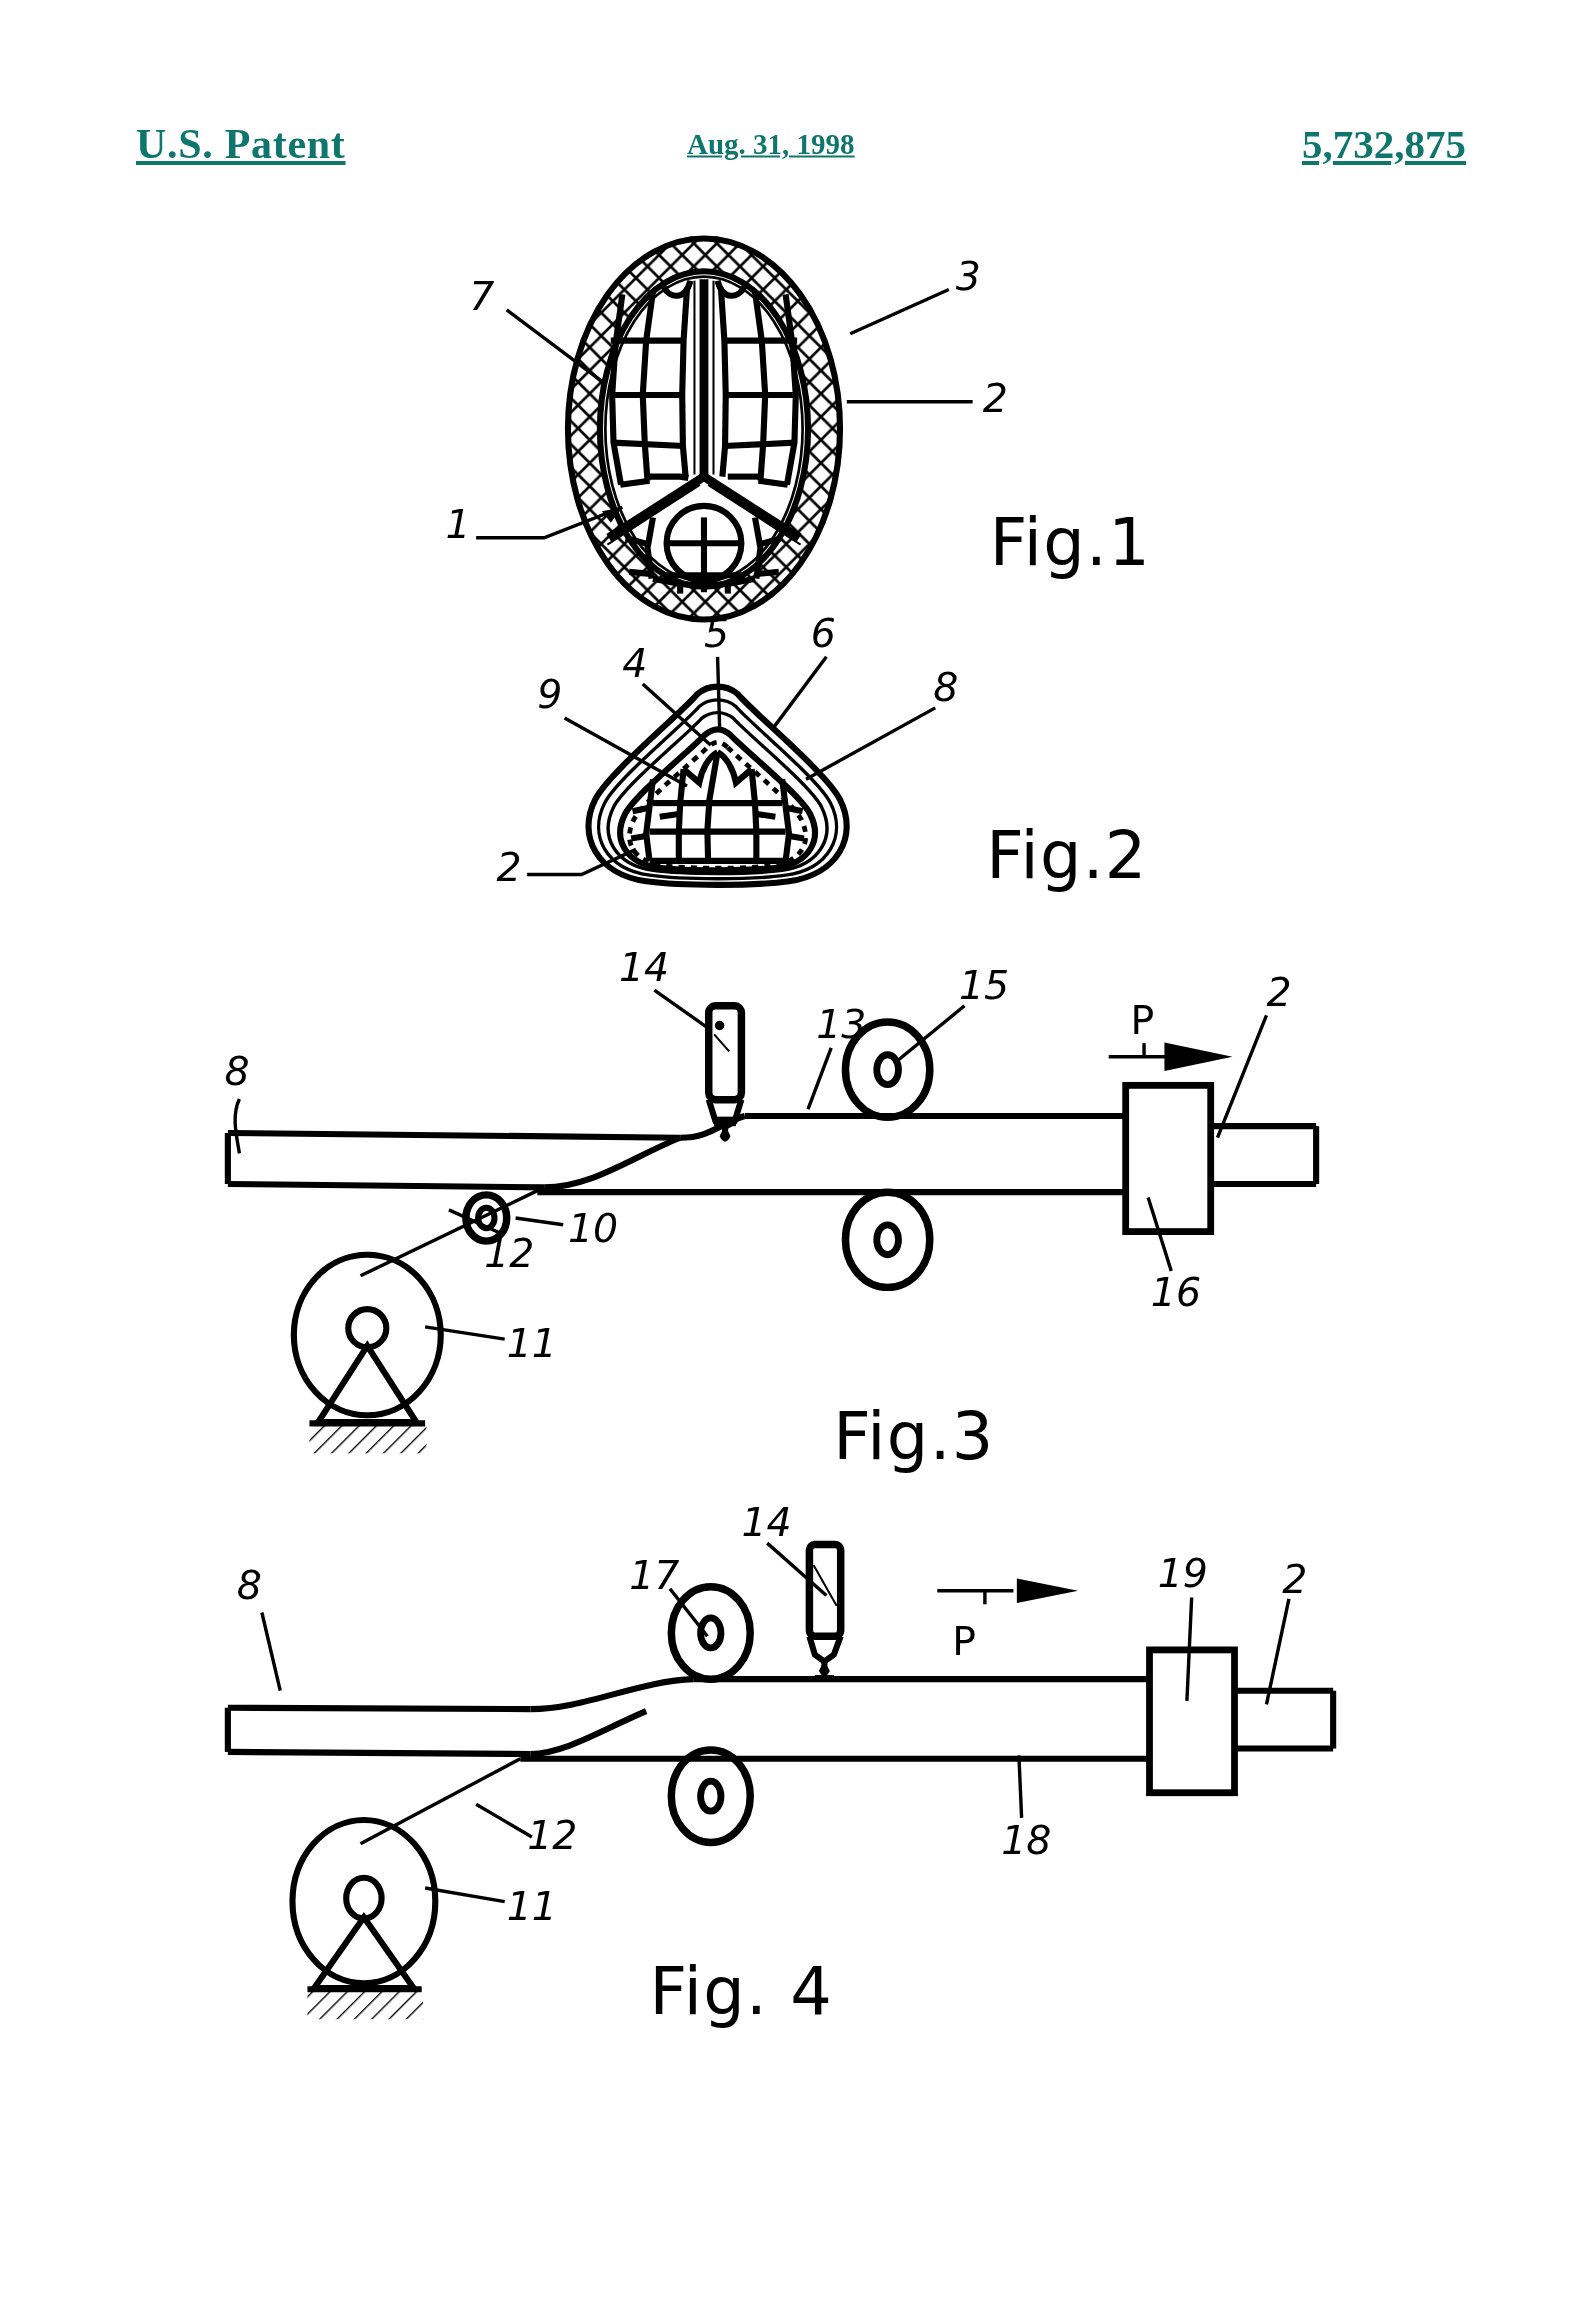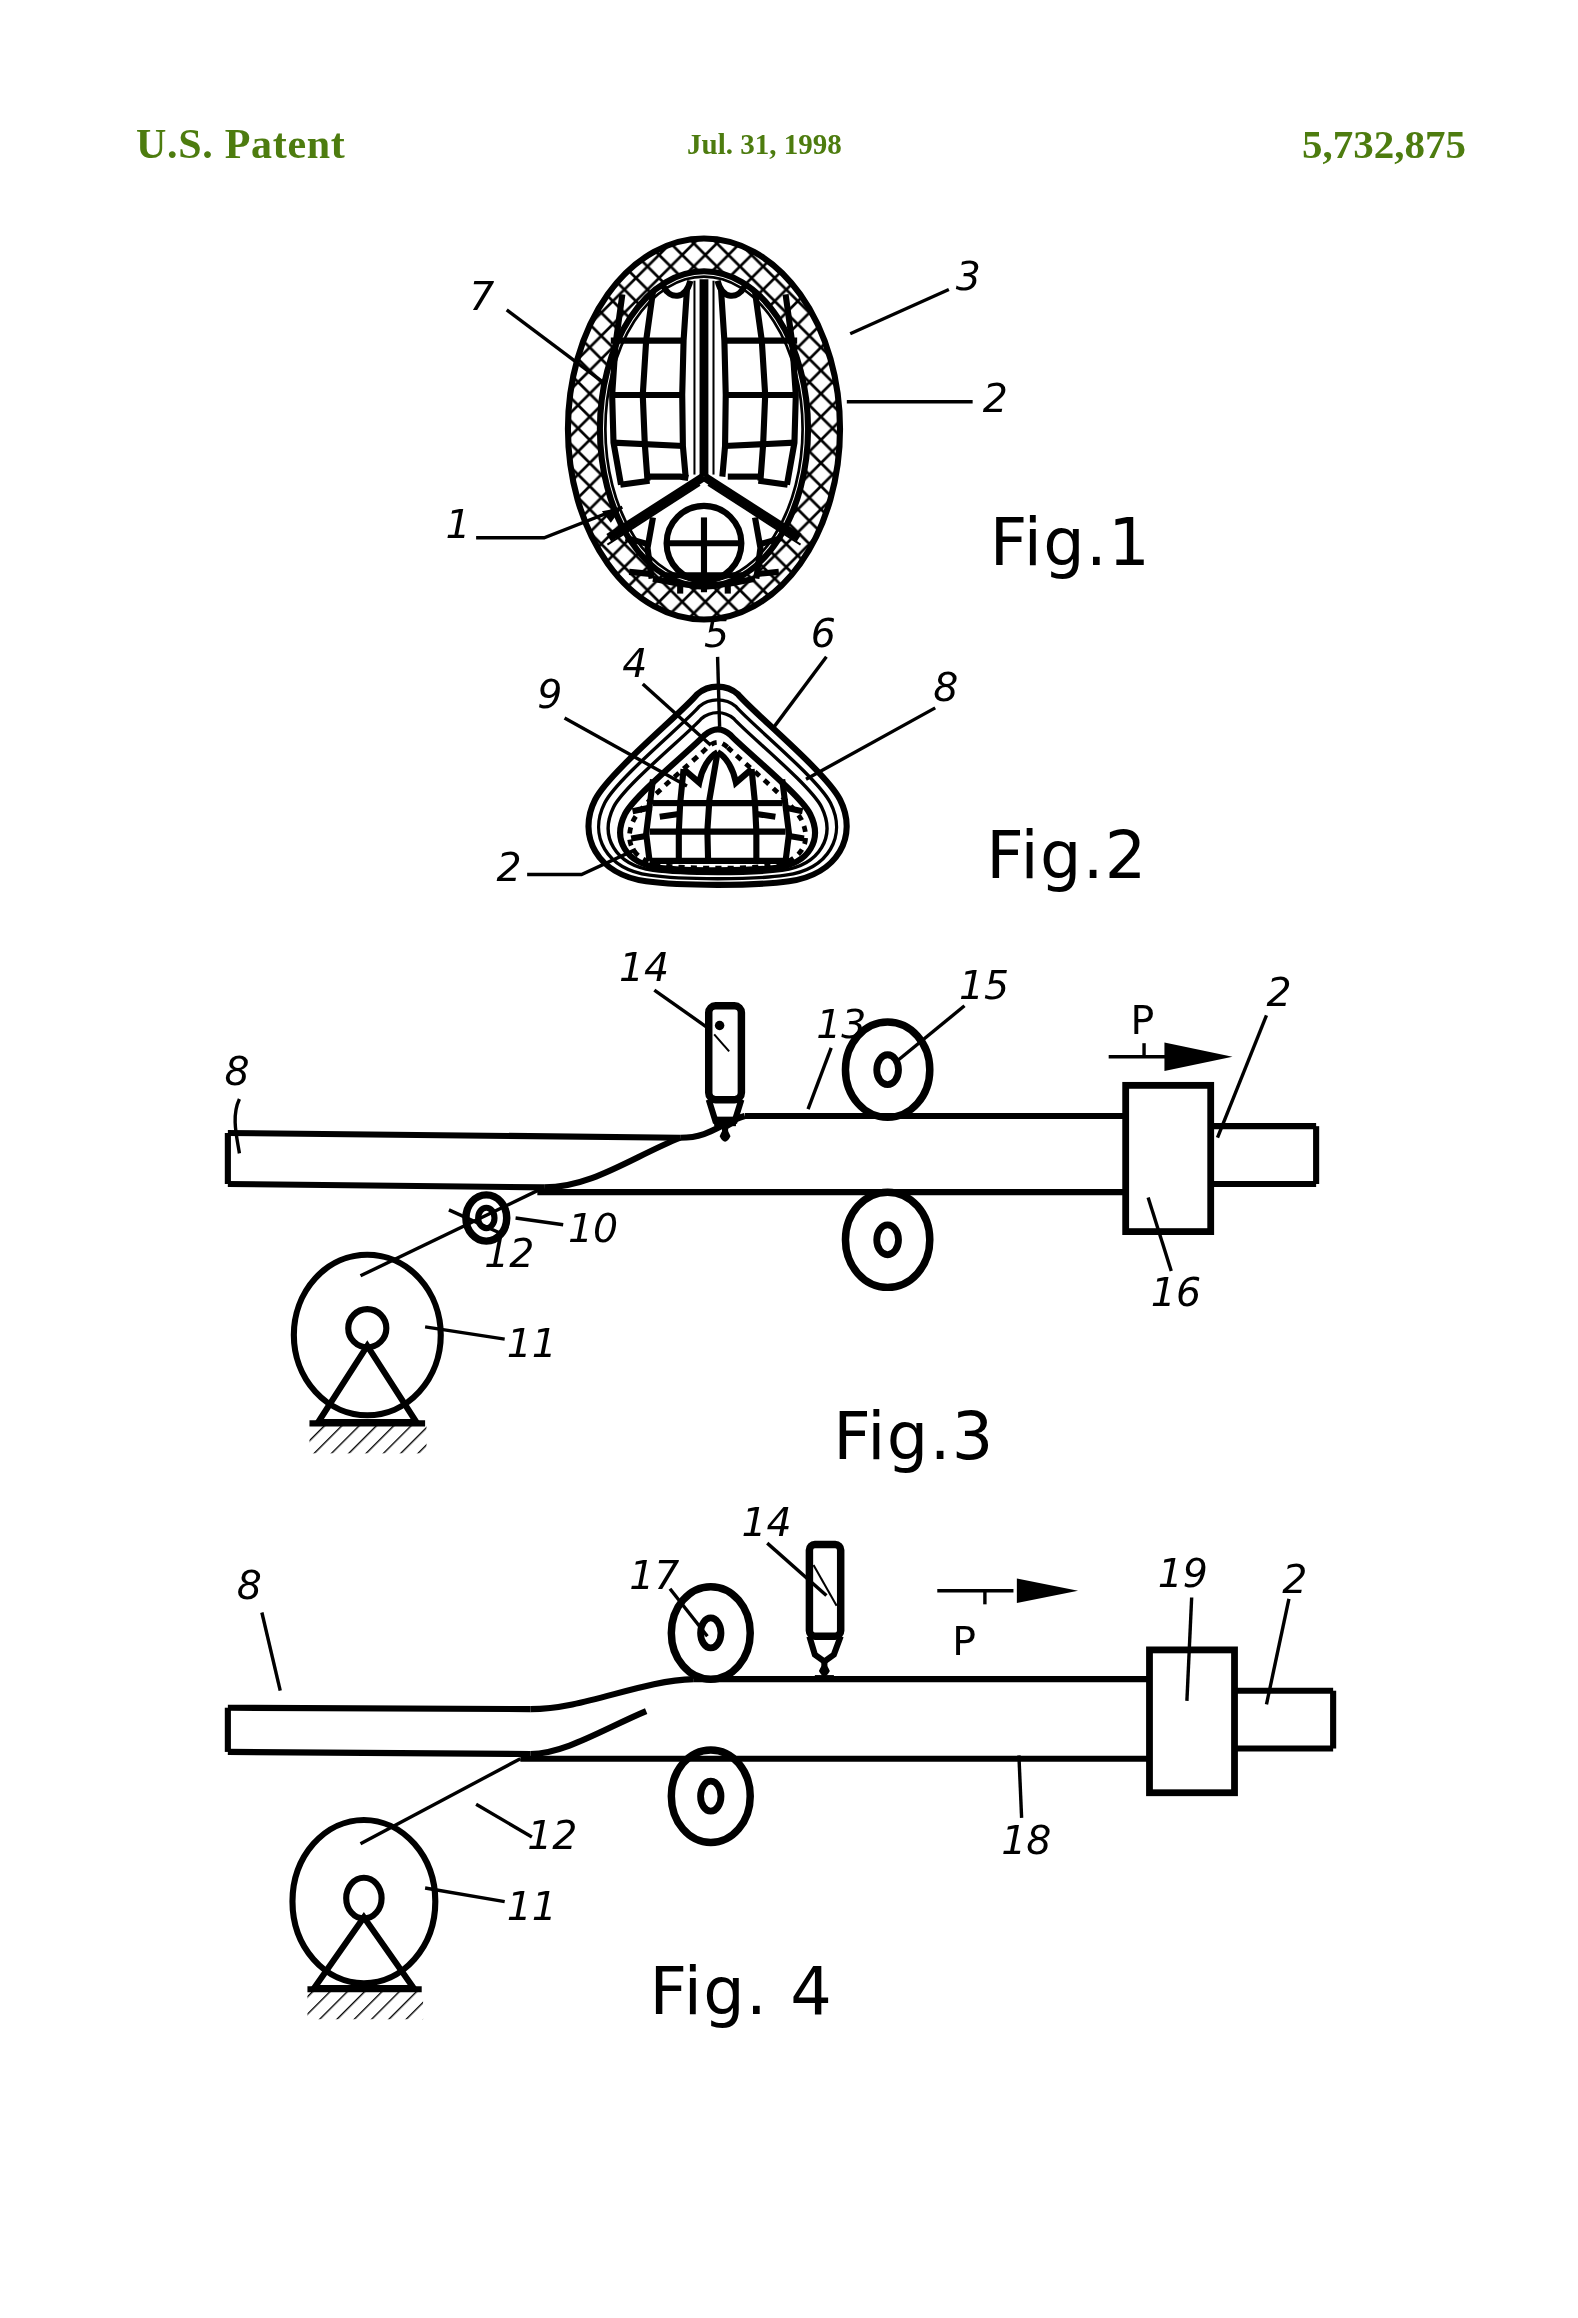--- a/index.html
+++ b/index.html
@@ -21,22 +21,23 @@
   #header {
     position: absolute;
     left: 0; top: 0;
     width: 1578px;
     height: 204px;
   }
   .hdr-text {
     position: absolute;
     font-family: "Liberation Serif", serif;
     font-weight: bold;
-    color: #4d7c0f;
+    color: #0f766e;
     white-space: nowrap;
+    text-decoration: underline;
   }
   #hdr-title {
     left: 136px; top: 144px;
     font-size: 42px;
     letter-spacing: 0.7px;
     transform: translateY(-50%);
   }
   #hdr-date {
     left: 687px; top: 144px;
     font-size: 29px;
@@ -83,21 +84,21 @@
     fill: #000;
   }
 </style>
 </head>
 <body>
 
 <div id="page">
 
   <div id="header">
     <div class="hdr-text" id="hdr-title">U.S. Patent</div>
-    <div class="hdr-text" id="hdr-date">Jul. 31, 1998</div>
+    <div class="hdr-text" id="hdr-date">Aug. 31, 1998</div>
     <div class="hdr-text" id="hdr-number">5,732,875</div>
   </div>
 
   <div id="figures">
     <svg width="1578" height="2319" viewBox="0 0 2320 3408">
 
       <defs>
 
         <pattern id="mesh" width="34" height="34" patternUnits="userSpaceOnUse">
           <path d="M0,17 L17,0 L34,17 L17,34 Z" fill="none" stroke="#000" stroke-width="4"></path>

